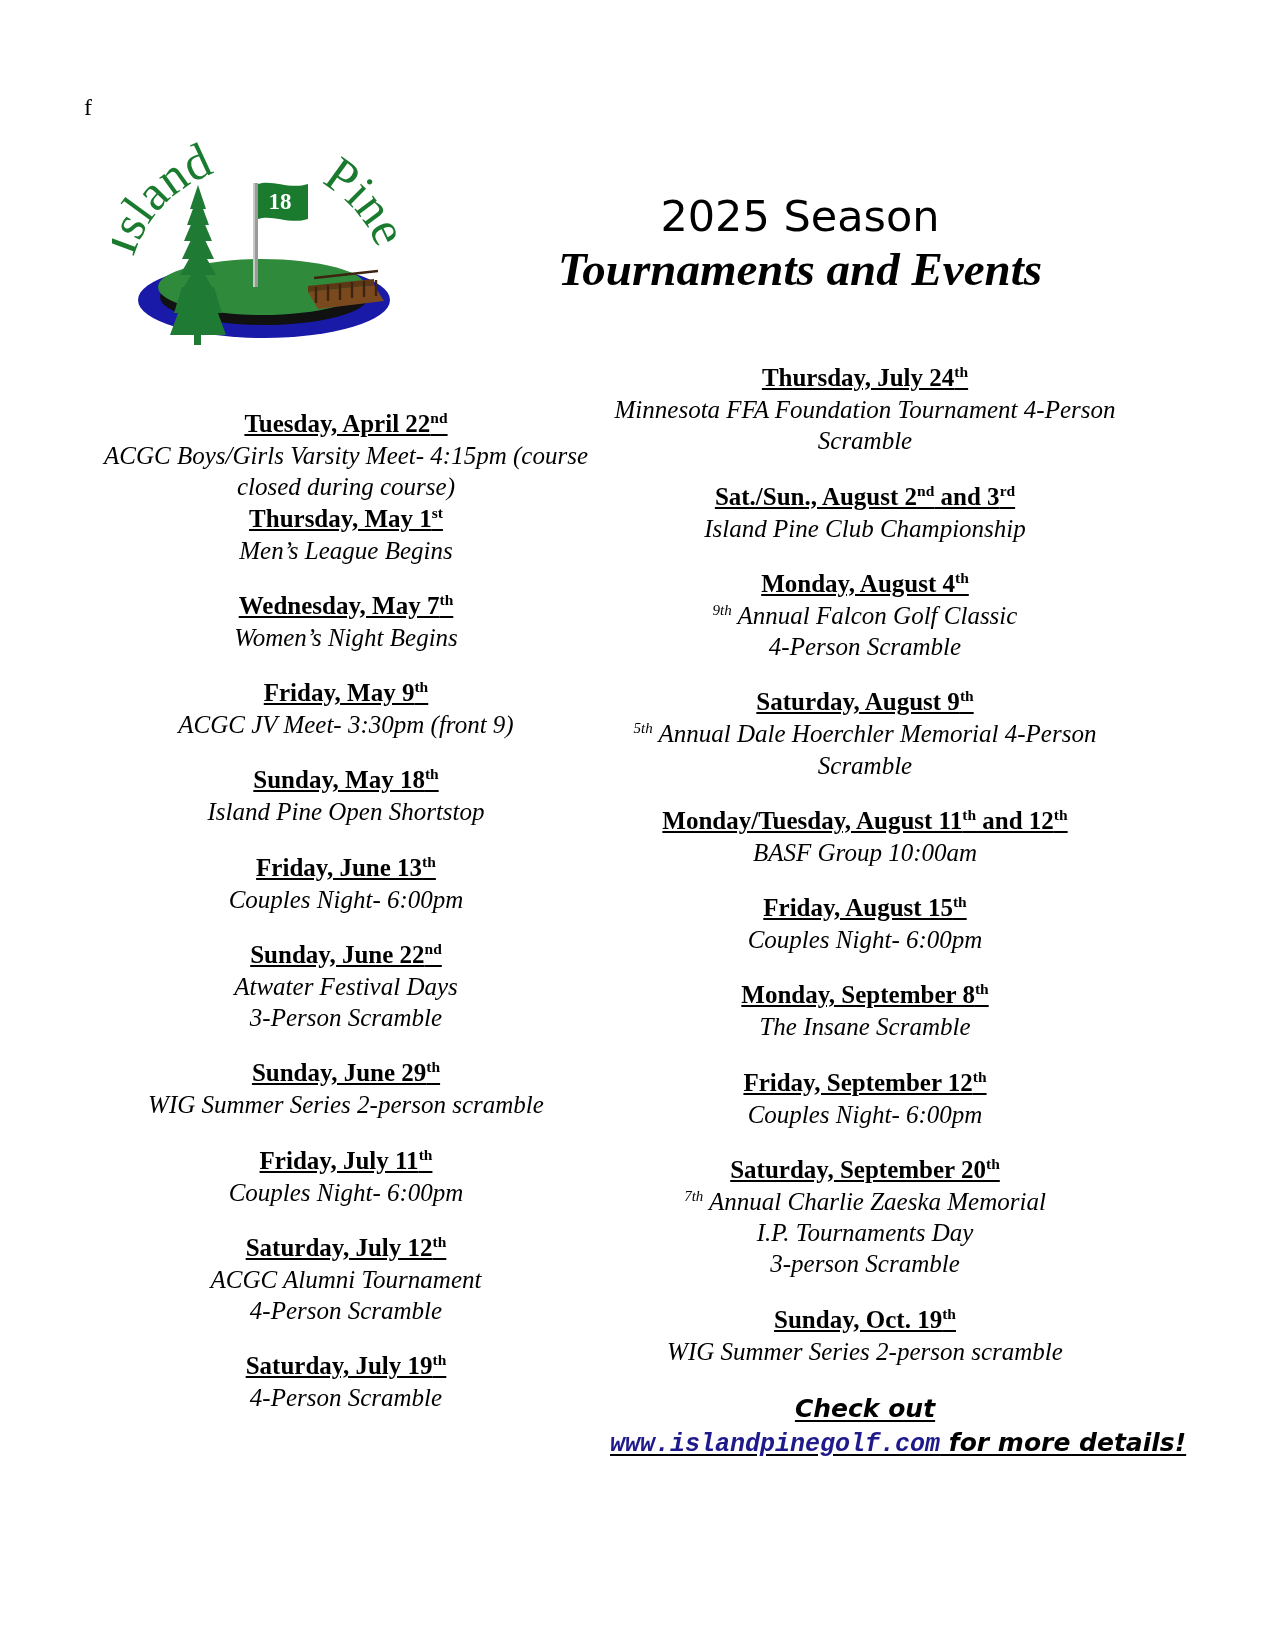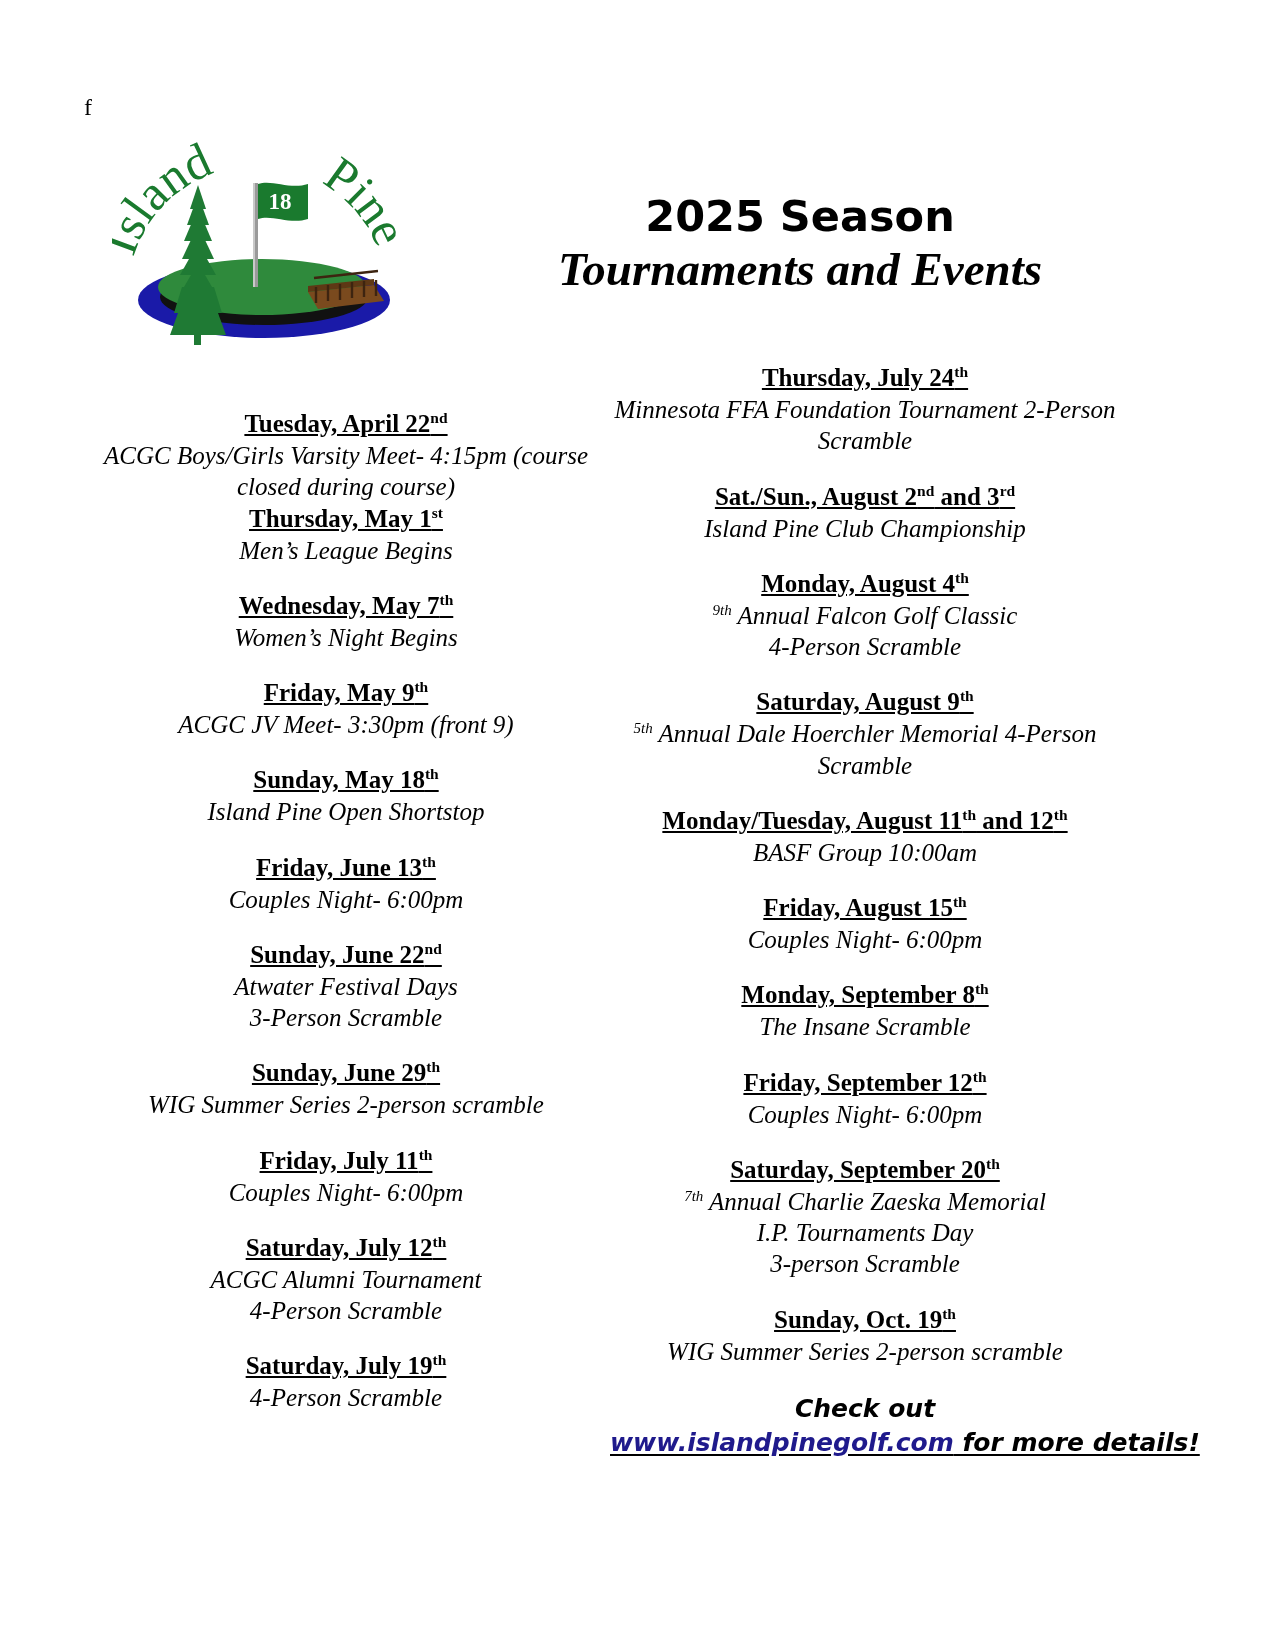--- a/index.html
+++ b/index.html
@@ -40,21 +40,21 @@
   
   .title-block {
     position: absolute;
     left: 430px;
     top: 192px;
     width: 740px;
     text-align: center;
   }
   .title-line1 {
     font-family: "DejaVu Sans", "Liberation Sans", sans-serif;
-    font-weight: bold;
+    font-weight: normal;
     font-size: 43px;
     letter-spacing: 0px;
     line-height: 1.12;
   }
   .title-line2 {
     font-family: "Liberation Serif", "DejaVu Serif", serif;
     font-weight: bold;
     font-style: italic;
     font-size: 47px;
     line-height: 1.18;
@@ -108,29 +108,31 @@
     top: 1392px;
     width: 510px;
     text-align: center;
     font-family: "DejaVu Sans", "Liberation Sans", sans-serif;
     font-style: italic;
     font-weight: bold;
     font-size: 25px;
     line-height: 1.35;
   }
   .footer .check {
+    text-decoration: underline;
     text-underline-offset: 3px;
   }
   .footer .fline2 {
     text-decoration: underline;
     text-underline-offset: 3px;
     white-space: nowrap;
   }
   .footer .url {
     color: #1f1a8c;
+    font-family: Liberation Mono, monospace;
   }
 </style>
 </head>
 <body>
 
 <div class="page">
 
   <div class="stray-f">f</div>
 
   <div class="logo">
@@ -239,21 +241,21 @@
       </div>
       <div class="event">
         <div><span class="ev-date">Saturday, July 19<sup>th</sup></span></div>
         <div class="ev-desc">4-Person Scramble</div>
       </div>
     </div>
 
   <div class="col col-right" id="col-right">
       <div class="event">
         <div><span class="ev-date">Thursday, July 24<sup>th</sup></span></div>
-        <div class="ev-desc">Minnesota FFA Foundation Tournament 2-Person</div>
+        <div class="ev-desc">Minnesota FFA Foundation Tournament 4-Person</div>
         <div class="ev-desc">Scramble</div>
       </div>
       <div class="event">
         <div><span class="ev-date">Sat./Sun., August 2<sup>nd</sup> and 3<sup>rd</sup></span></div>
         <div class="ev-desc">Island Pine Club Championship</div>
       </div>
       <div class="event">
         <div><span class="ev-date">Monday, August 4<sup>th</sup></span></div>
         <div class="ev-desc"><span class="ord-pre">9th</span> Annual Falcon Golf Classic</div>
         <div class="ev-desc">4-Person Scramble</div>

